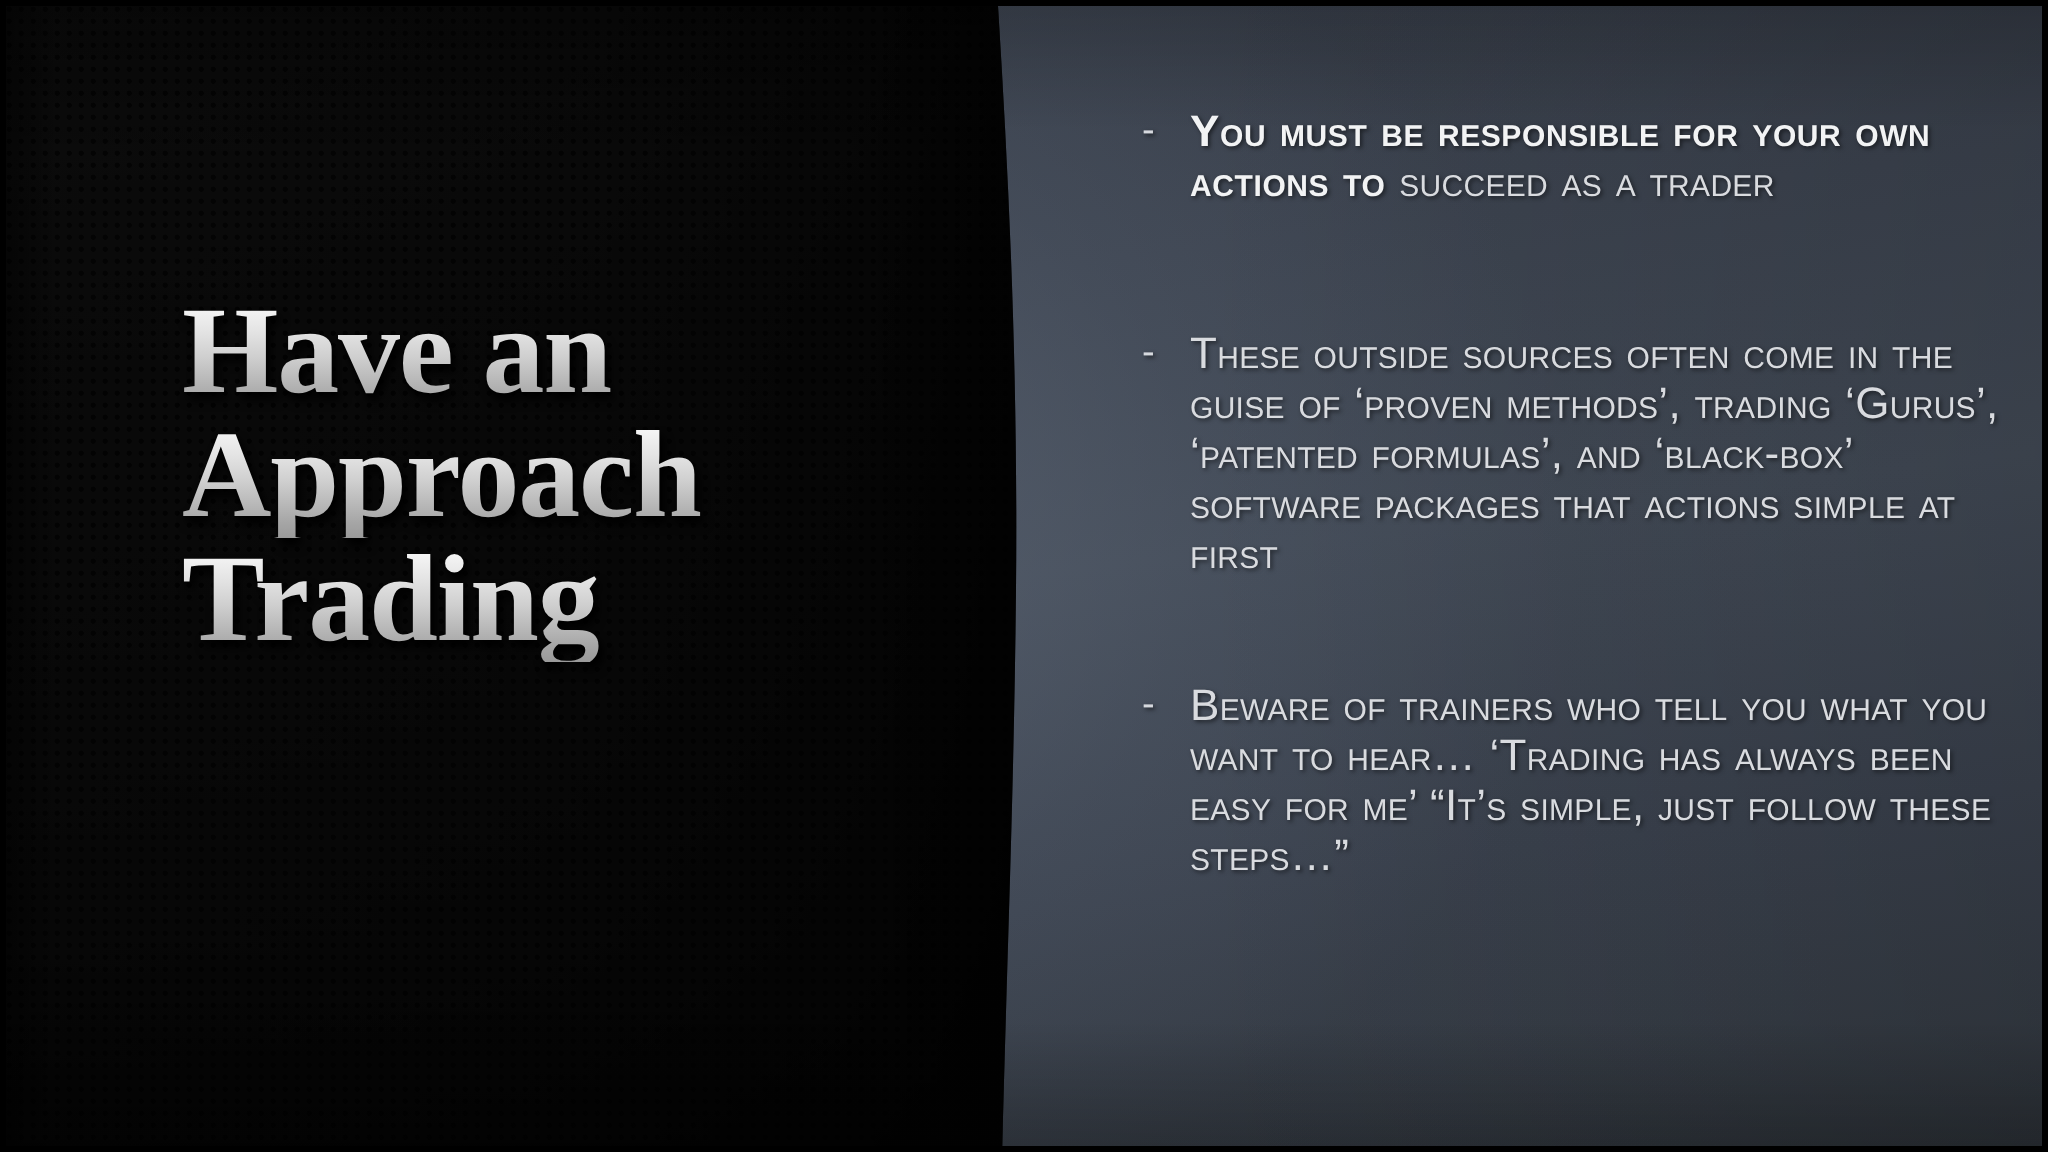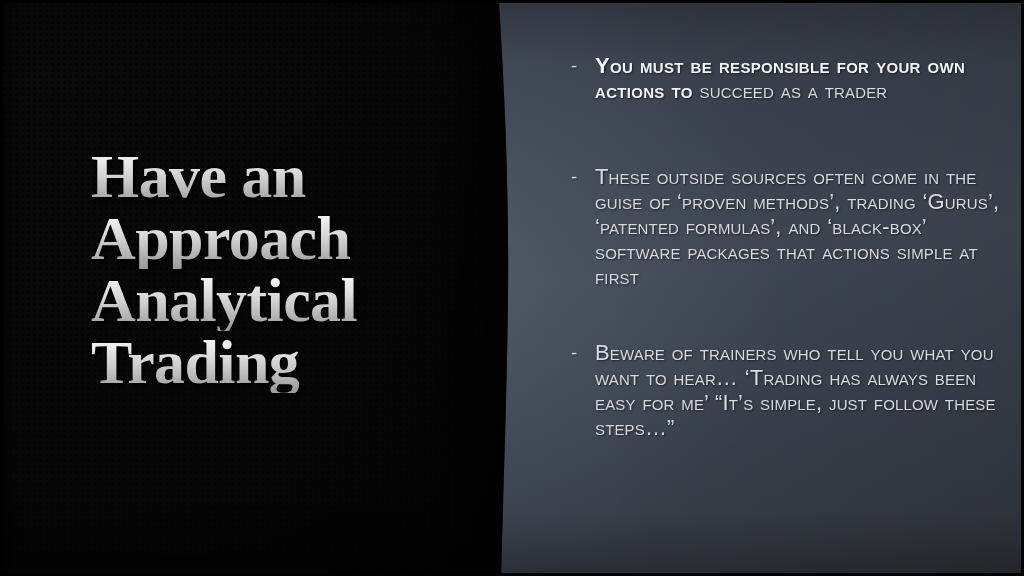--- a/index.html
+++ b/index.html
@@ -168,21 +168,20 @@
 
   <div class="right-panel"></div>
 
   <div class="left-panel"></div>
   <div class="left-vignette"></div>
   <div class="left-panel-edge"></div>
 
   <div class="title-block">
     <div class="title-line">Have an</div>
     <div class="title-line">Approach</div>
-    <div class="title-line">Analytical</div>
     <div class="title-line">Trading</div>
   </div>
 
   <div class="bullets">
 
     <div class="bullet b1">
       <span class="bullet-dash">-</span>
       <span class="bullet-text"><span class="lead">You must be responsible for your own actions to </span><span>succeed as a trader</span></span>
     </div>
 

